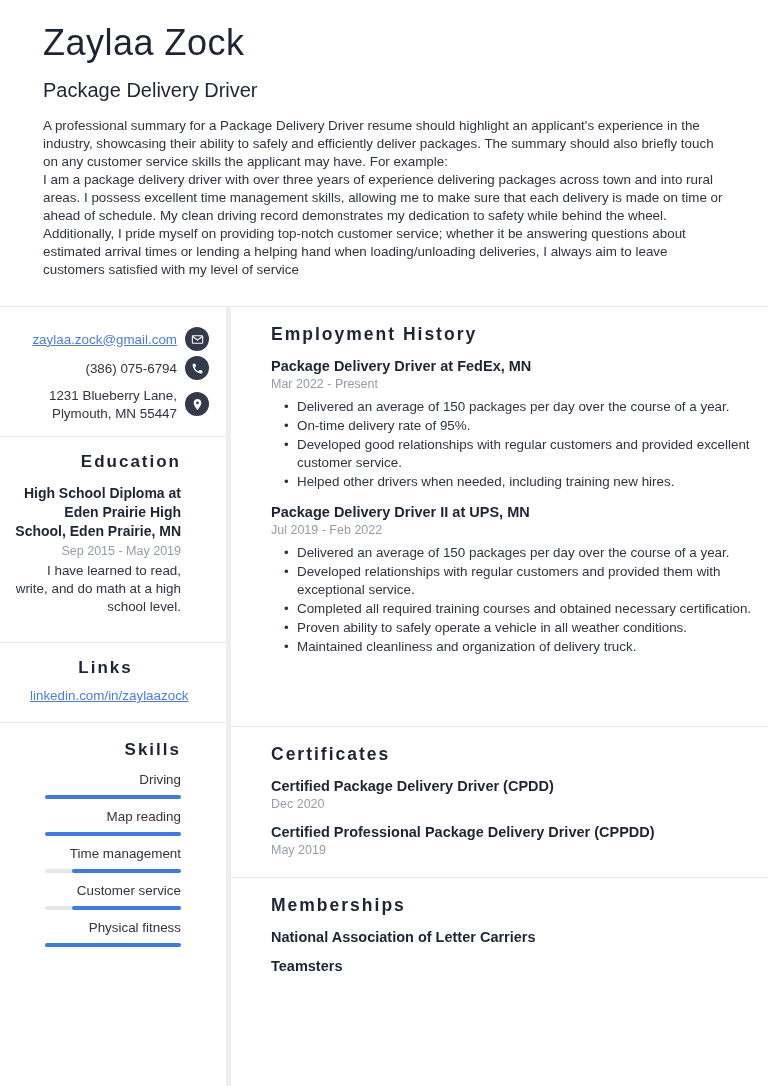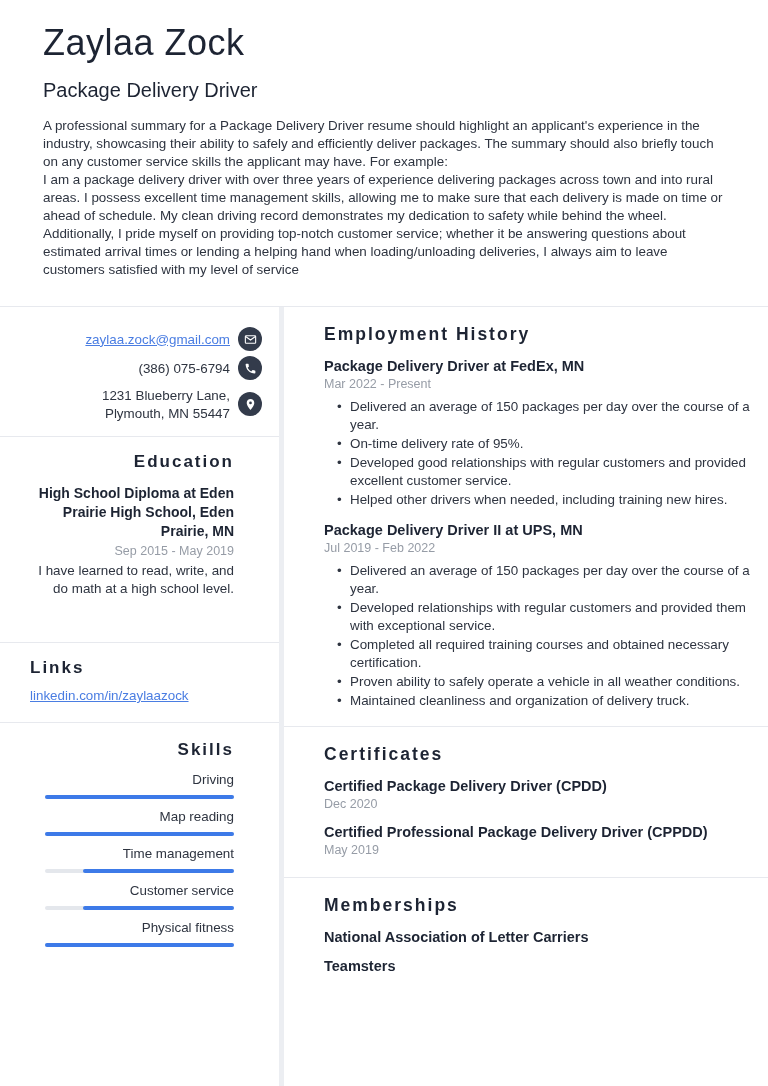--- a/index.html
+++ b/index.html
@@ -12,38 +12,38 @@
   .page { width:768px; height:1086px; background:#ffffff; overflow:hidden; }
 
   
   .header { height:307px; padding:22px 43px 0 43px; border-bottom:1px solid #e7e9ee; background:#fff; }
   .name { font-size:36px; font-weight:400; color:#1d2433; letter-spacing:0.5px; }
   .job-title { font-size:20px; margin-top:15px; color:#1d2433; font-weight:400; }
   .summary { margin-top:15px; font-size:13.4px; line-height:18px; color:#2e3440; }
 
   
   .columns { display:flex; height:779px; }
-  .left-col { width:279px; background:#fff; }
+  .left-col { width:226px; background:#fff; }
   .col-divider { width:5px; background:#eceef2; }
   .right-col { flex:1; background:#fff; }
 
   
   .left-section { border-bottom:1px solid #e7e9ee; }
   .contact-section { height:130px; padding:20px 17px 0 20px; }
   .contact-row { display:flex; justify-content:flex-end; align-items:center; gap:8px; margin-bottom:5px; font-size:13.4px; }
   .contact-row.address { align-items:center; }
   .icon-circle { width:24px; height:24px; min-width:24px; border-radius:50%; background:#333b4b;
                  display:flex; align-items:center; justify-content:center; }
   .icon-circle svg { width:13px; height:13px; display:block; }
   .contact-link { color:#4a7de2; text-decoration:underline; }
   .contact-text { color:#2e3440; }
   .address-lines { text-align:right; line-height:18px; margin-top:2px; }
 
-  .education-section { height:206px; padding:15px 45px 0 30px; text-align:right; }
-  .links-section { height:80px; padding:15px 45px 0 30px; text-align:left; }
+  .education-section { height:206px; padding:15px 45px 0 14px; text-align:right; }
+  .links-section { height:80px; padding:15px 45px 0 30px; text-align:center; }
   .skills-section { padding:17px 45px 0 45px; text-align:right; }
 
   .side-heading { font-size:17px; font-weight:700; letter-spacing:2px; color:#1d2433; }
   .degree { margin-top:12px; font-weight:700; font-size:14px; line-height:19px; color:#1d2433; }
   .edu-date { margin-top:3px; font-size:12.5px; color:#969ca6; }
   .edu-desc { margin-top:4px; font-size:13.4px; line-height:18px; color:#2e3440; }
   .side-link { display:inline-block; margin-top:10px; font-size:13.4px; color:#4a7de2; text-decoration:underline; }
 
   .skill { margin-top:10px; }
   .skill:first-of-type { margin-top:12px; }

